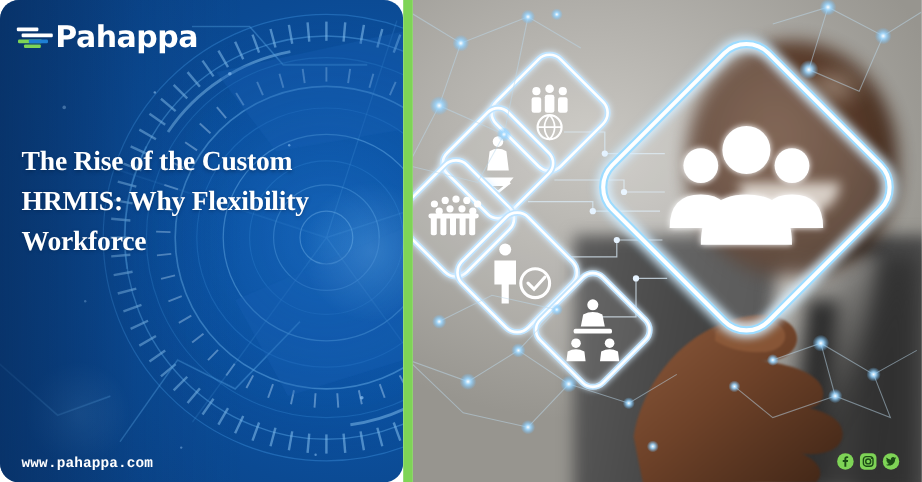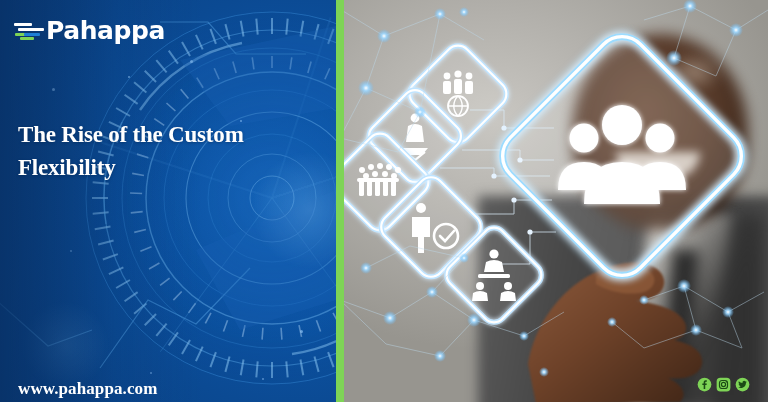--- a/index.html
+++ b/index.html
@@ -13,20 +13,21 @@
 
   
   .left-panel{
     position:absolute;left:0;top:0;
     width:336px;height:402px;
     background:
       radial-gradient(circle at 300px 200px, #0f5cb0 0%, #0d55a6 28%, #0b4a93 58%, #0a3f80 100%),
       linear-gradient(110deg,#0d4385 0%, #0c4d98 50%, #0a4a92 100%);
     background-blend-mode:normal;
     overflow:hidden;
+    border-radius:16px;
   }
   .left-panel::after{
     
     content:"";position:absolute;inset:0;
     background:linear-gradient(90deg,rgba(8,48,100,.78) 0%,rgba(8,48,100,.12) 34%,rgba(8,48,100,0) 60%);
     pointer-events:none;
   }
 
   
   .hud{
@@ -60,22 +61,22 @@
     color:#ffffff;font-weight:800;font-size:23px;line-height:1.42;
     letter-spacing:-.2px;
     font-family:Liberation Serif, serif;
     text-shadow:0 1px 3px rgba(3,30,66,.45);
   }
   .headline .ln{display:block;white-space:nowrap;}
 
   
   .site-url{
     position:absolute;left:18px;top:379px;z-index:6;
-    color:#ffffff;font-weight:700;font-size:17px;
-    font-family:Liberation Serif, serif;letter-spacing:.1px;
+    color:#ffffff;font-weight:700;font-size:12px;
+    font-family:Liberation Mono, monospace;letter-spacing:.1px;
   }
 
   
   .divider{
     position:absolute;left:336px;top:0;width:8px;height:402px;
     background:#7ed456;z-index:7;
   }
 
   
   .right-panel{
@@ -339,21 +340,22 @@
         <span class="bar" style="left:4px;top:11px;width:26px;height:3px;background:#ffffff;"></span>
         <span class="bar" style="left:1px;top:16px;width:20px;height:3px;background:#7ed456;"></span>
         <span class="bar" style="left:10px;top:16px;width:16px;height:3px;background:#1e7fd4;"></span>
         <span class="bar" style="left:6px;top:20px;width:14px;height:2.5px;background:#7ed456;"></span>
       </span>
       <span class="logo-text">Pahappa</span>
     </div>
 
     <h1 class="headline">
       <span class="ln">The Rise of the Custom</span>
-      <span class="ln">Flexibility</span>
+      <span class="ln">HRMIS: Why Flexibility</span>
+      <span class="ln">Workforce</span>
     </h1>
 
     <div class="site-url">www.pahappa.com</div>
   </div>
 
   <div class="divider"></div>
 
   <div class="right-panel">
 
     <div class="man-body"></div>

